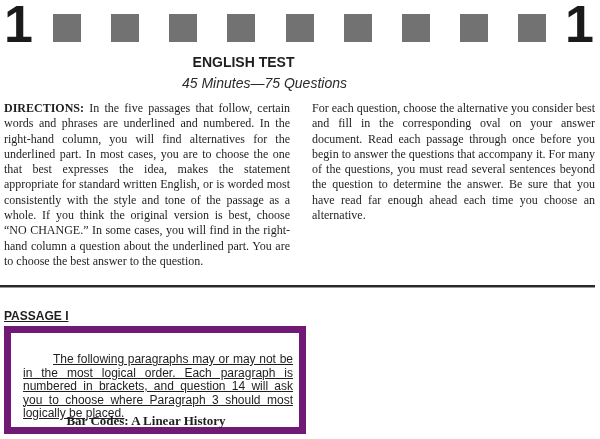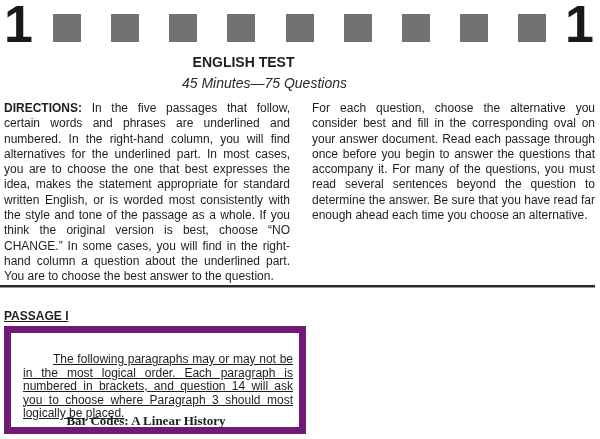--- a/index.html
+++ b/index.html
@@ -3,21 +3,21 @@
 <meta charset="utf-8">
 <style>
   html, body { margin:0; padding:0; background:#ffffff; }
   body { width:600px; height:439px; position:relative; overflow:hidden; font-family:"Liberation Sans", sans-serif; color:#1e1e1e; }
   .big-num { position:absolute; top:-2px; font-family:"Liberation Sans", sans-serif; font-weight:bold; font-size:52px; line-height:52px; color:#1a1a1a; transform:scaleX(1.0); }
   .big-num.left { left:4px; }
   .big-num.right { right:6px; }
   .sq { position:absolute; top:14px; width:28px; height:28px; background:#727272; }
   .title { position:absolute; left:0; width:487px; top:54px; text-align:center; font-weight:bold; font-size:14px; color:#1e1e1e; }
   .subtitle { position:absolute; left:0; width:529px; top:75px; text-align:center; font-style:italic; font-size:14px; color:#2a2a2a; }
-  .col { position:absolute; top:101px; width:286px; font-size:12px; line-height:15.3px; text-align:justify; color:#1e1e1e; }
+  .col { position:absolute; top:101px; width:286px; font-size:12px; line-height:15.3px; text-align:justify; color:#1e1e1e;font-family:Liberation Serif, serif; }
   .col.left { left:4px; }
   .col.right { left:312px; width:283px; }
   .col p { margin:0 0 6px 0; }
   .col b { font-weight:bold; }
   .rule { position:absolute; left:0; top:285px; width:595px; height:2px; background:#2a2a2a; border-bottom:1px solid #9a9a9a; }
   .passage-label { position:absolute; left:4px; top:309px; font-size:12px; font-weight:bold; color:#1e1e1e;text-decoration:underline; }
   .notebox { position:absolute; left:4px; top:326px; width:270px; height:70px; border:7px solid #701a75; padding:20px 6px 4px 12px; box-sizing:content-box; font-size:12px; line-height:13.5px; text-align:justify; color:#1e1e1e;text-decoration:underline; }
   .notebox .indent { display:inline-block; width:30px; }
   .passage-title { position:absolute; left:4px; width:284px; top:413px; text-align:center; font-family:"Liberation Serif", serif; font-weight:bold; font-size:13px; color:#1e1e1e; }
 </style>

